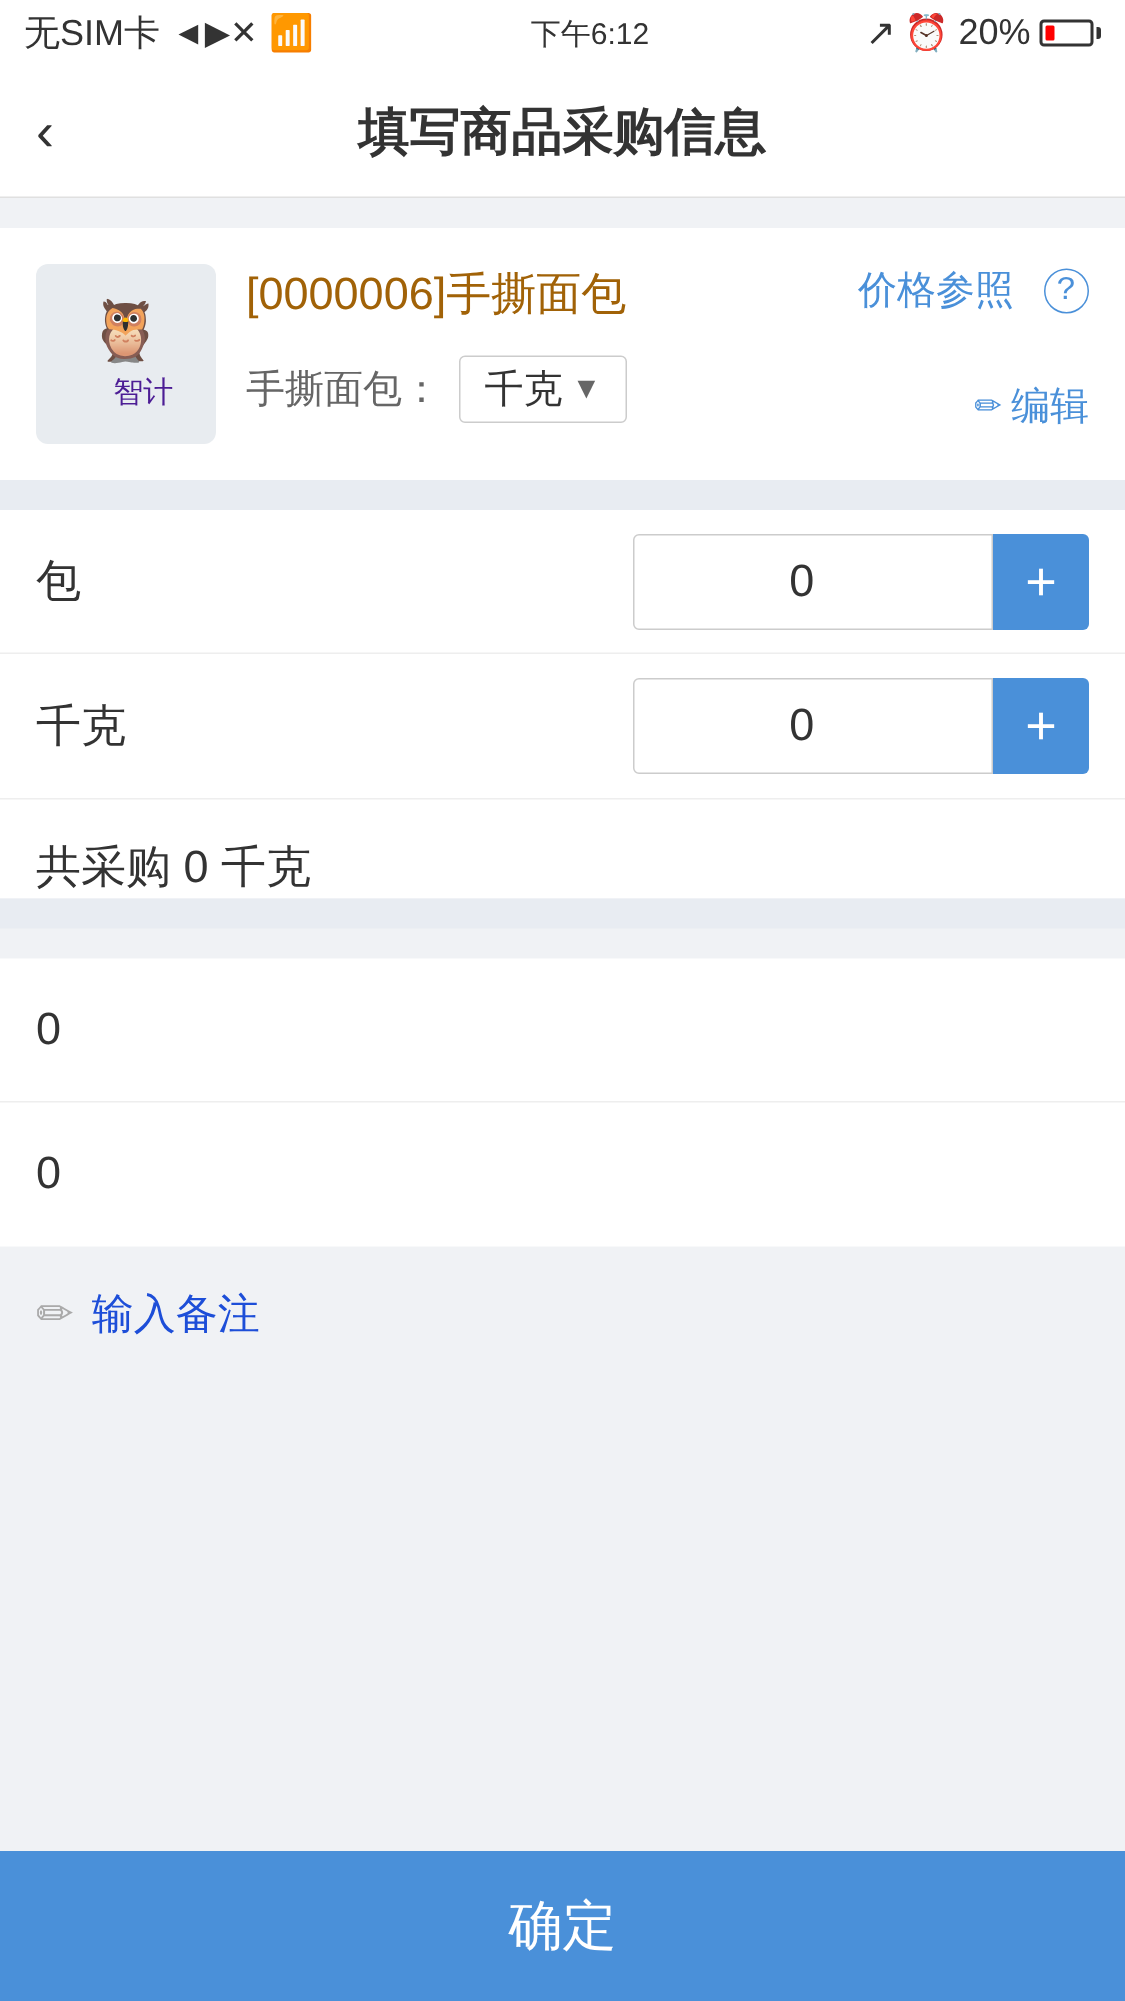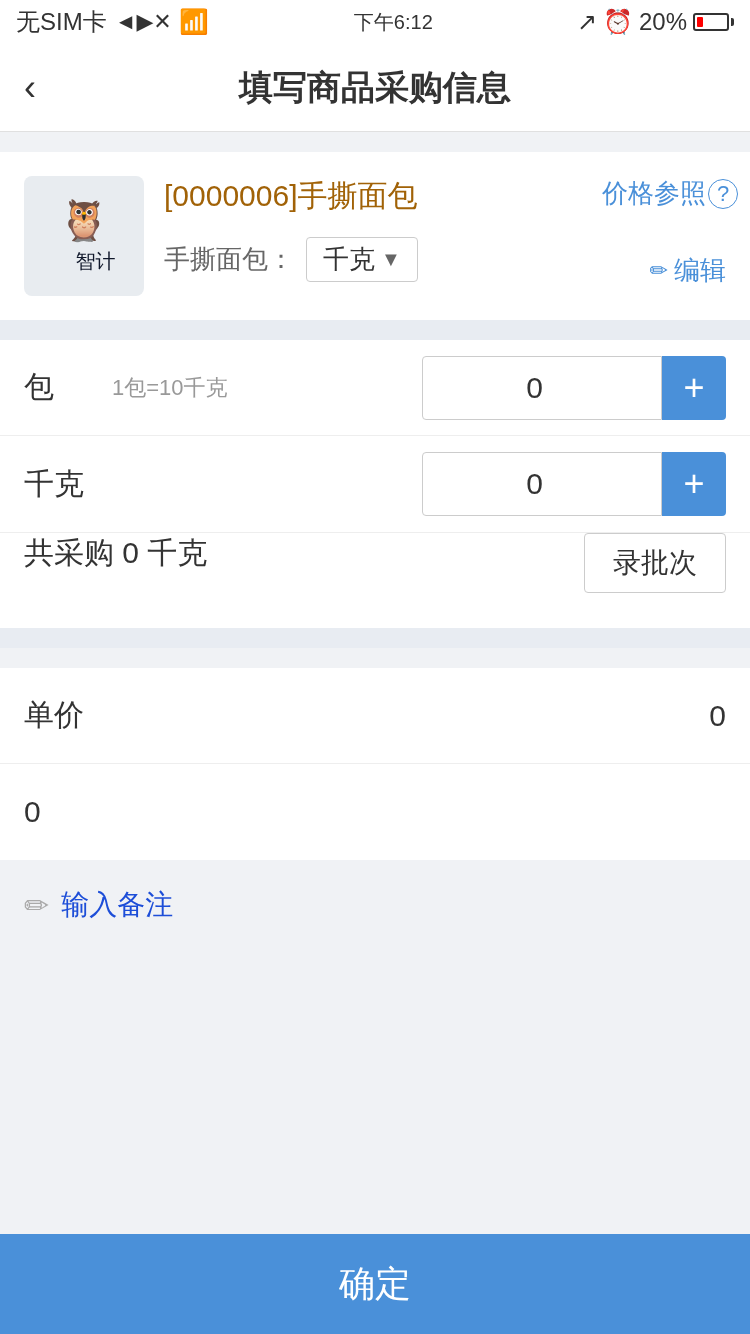--- a/index.html
+++ b/index.html
@@ -113,21 +113,21 @@
       align-items: center;
       justify-content: center;
       flex-shrink: 0;
     }
     .product-thumb-icon {
       font-size: 40px;
       color: #8899aa;
     }
     .product-thumb-label {
       font-size: 20px;
-      color: #0f172a;
+      color: #4c1d95;
       margin-top: 4px;
       margin-left: 23px;
     }
     .product-info {
       flex: 1;
     }
     .product-name {
       font-size: 30px;
       color: #a16207;
       font-weight: 500;
@@ -153,25 +153,26 @@
       align-items: center;
       gap: 6px;
       cursor: pointer;
     }
     .unit-select .chevron {
       font-size: 20px;
       color: #666;
     }
     .price-ref {
       position: absolute;
-      right: 12px;
+      right: 24px;
       top: 24px;
       display: flex;
       align-items: center;
-      gap: 2px;
+      gap: 20px;
+      font-family: Liberation Mono, monospace;
     }
     .price-ref-text {
       font-size: 26px;
       color: #4a90d9;
     }
     .price-ref-help {
       width: 30px;
       height: 30px;
       border-radius: 50%;
       border: 1.5px solid #4a90d9;
@@ -257,23 +258,23 @@
       justify-content: center;
       cursor: pointer;
       color: #fff;
       font-size: 36px;
       font-weight: 300;
     }
 
     
     .total-row {
       background: #fff;
-      height: 96px;
-      display: flex;
-      align-items: flex-start;
+      height: 67px;
+      display: flex;
+      align-items: flex-end;
       padding: 0 24px;
       border-top: 1px solid #eee;
     }
     .total-text {
       font-size: 30px;
       color: #333;
       flex: 1;
     }
     .batch-btn {
       border: 1px solid #ccc;
@@ -414,47 +415,44 @@
     <span class="price-ref-help">?</span>
   </div>
 </div>
 
 <div class="section-divider"></div>
 
 <div class="qty-section">
 
   <div class="qty-row">
     <span class="qty-label">包</span>
-    <span class="qty-sub-label">1包=10千克</span>
     <div class="qty-input-wrap">
       <input class="qty-input" type="number" value="0" style="">
       <button class="qty-plus-btn">+</button>
     </div>
   </div>
 
   <div class="qty-row">
     <span class="qty-label">千克</span>
     <span class="qty-sub-label"></span>
     <div class="qty-input-wrap">
       <input class="qty-input" type="number" value="0" style="">
       <button class="qty-plus-btn">+</button>
     </div>
   </div>
 </div>
 
 <div class="total-row">
   <span class="total-text">共采购 0 千克</span>
-  <button class="batch-btn">录批次</button>
 </div>
 
 <div class="section-divider"></div>
 
 <div class="price-section">
   <div class="price-row">
-    <span class="price-row-label">单价</span>
     <span class="price-row-value">0</span>
   </div>
   <div class="price-row">
     <span class="price-row-value">0</span>
   </div>
 </div>
 
 <div class="remark-section">
   <span class="remark-icon">✏</span>
   <span class="remark-placeholder">输入备注</span>

